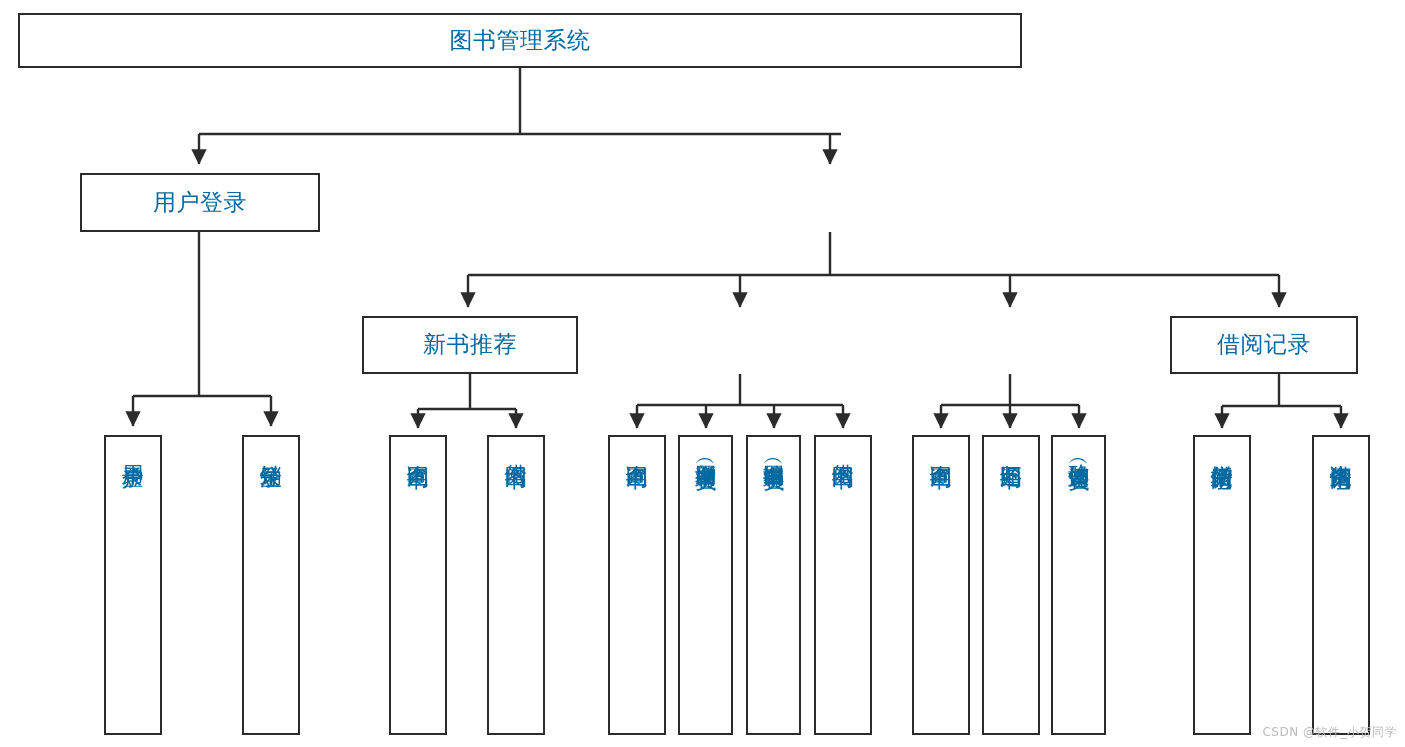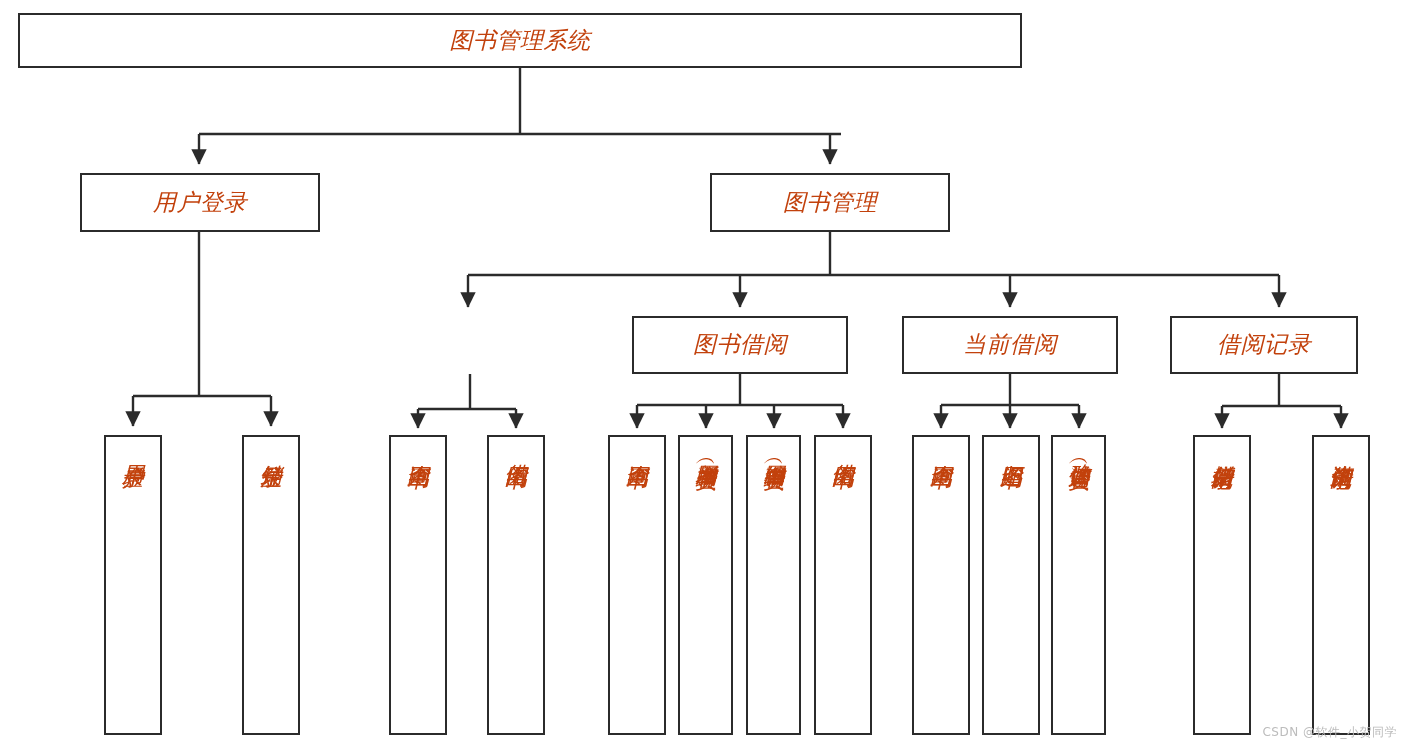--- a/index.html
+++ b/index.html
@@ -27,23 +27,22 @@
     pointer-events: none;
   }
   .node {
     position: absolute;
     box-sizing: border-box;
     background: #ffffff;
     border: 2px solid #2b2b2b;
     display: flex;
     align-items: center;
     justify-content: center;
-    color: #c2410c;
+    color: #0369a1;
     z-index: 2;
-    font-style: italic;
   }
   .node .label {
     display: block;
     text-align: center;
     line-height: 1.18;
     white-space: pre-line;
   }
   
   .node.h .label {
     font-size: 23px;
@@ -138,29 +137,23 @@
     </g>
   </svg>
 
   <div class="node h root" style="left:18px; top:13px; width:1004px; height:55px;">
     <span class="label">图书管理系统</span>
   </div>
 
   <div class="node h" style="left:80px; top:173px; width:240px; height:59px;">
     <span class="label">用户登录</span>
   </div>
-  <div class="node h" style="left:710px; top:173px; width:240px; height:59px;">
-    <span class="label">图书管理</span>
-  </div>
-
-  <div class="node h" style="left:632px; top:316px; width:216px; height:58px;">
-    <span class="label">图书借阅</span>
-  </div>
-  <div class="node h" style="left:902px; top:316px; width:216px; height:58px;">
-    <span class="label">当前借阅</span>
+
+  <div class="node h" style="left:362px; top:316px; width:216px; height:58px;">
+    <span class="label">新书推荐</span>
   </div>
   <div class="node h" style="left:1170px; top:316px; width:188px; height:58px;">
     <span class="label">借阅记录</span>
   </div>
 
   <div class="node v" style="left:104px; top:435px; width:58px; height:300px;">
     <span class="label">用户登录</span>
   </div>
   <div class="node v" style="left:242px; top:435px; width:58px; height:300px;">
     <span class="label">注销登录</span>

